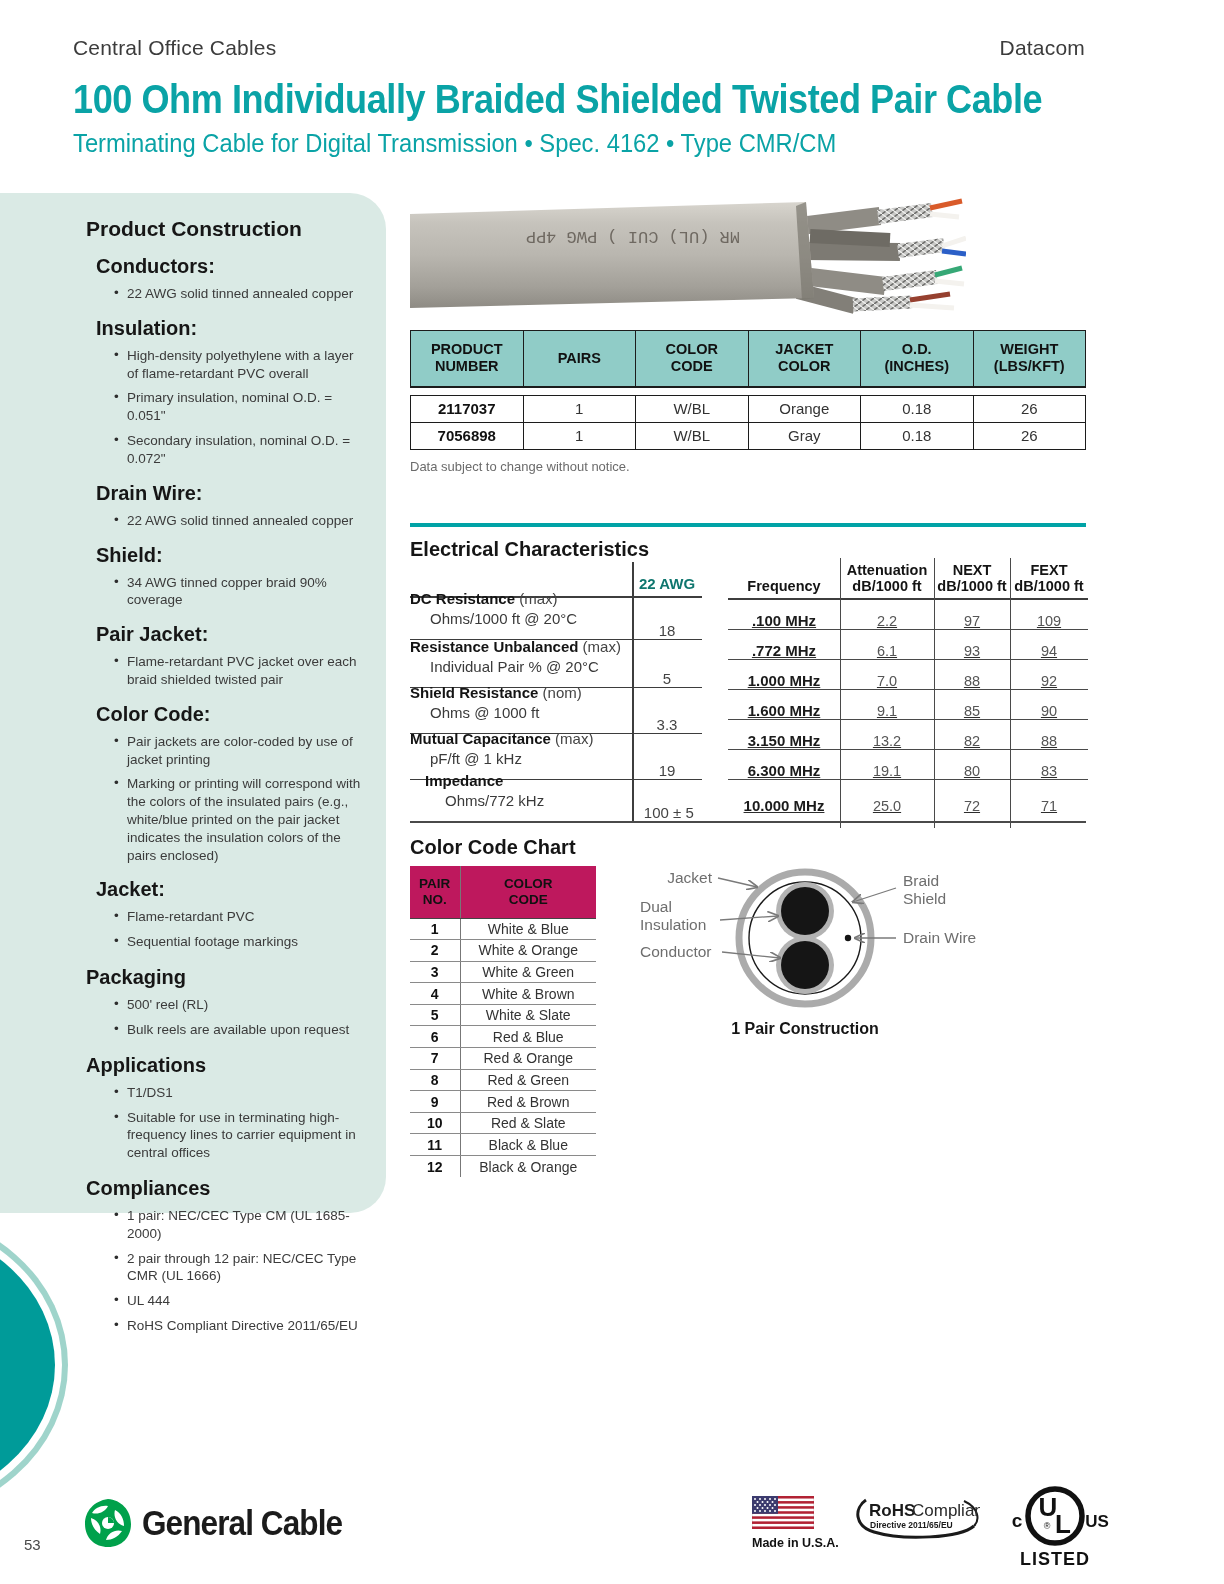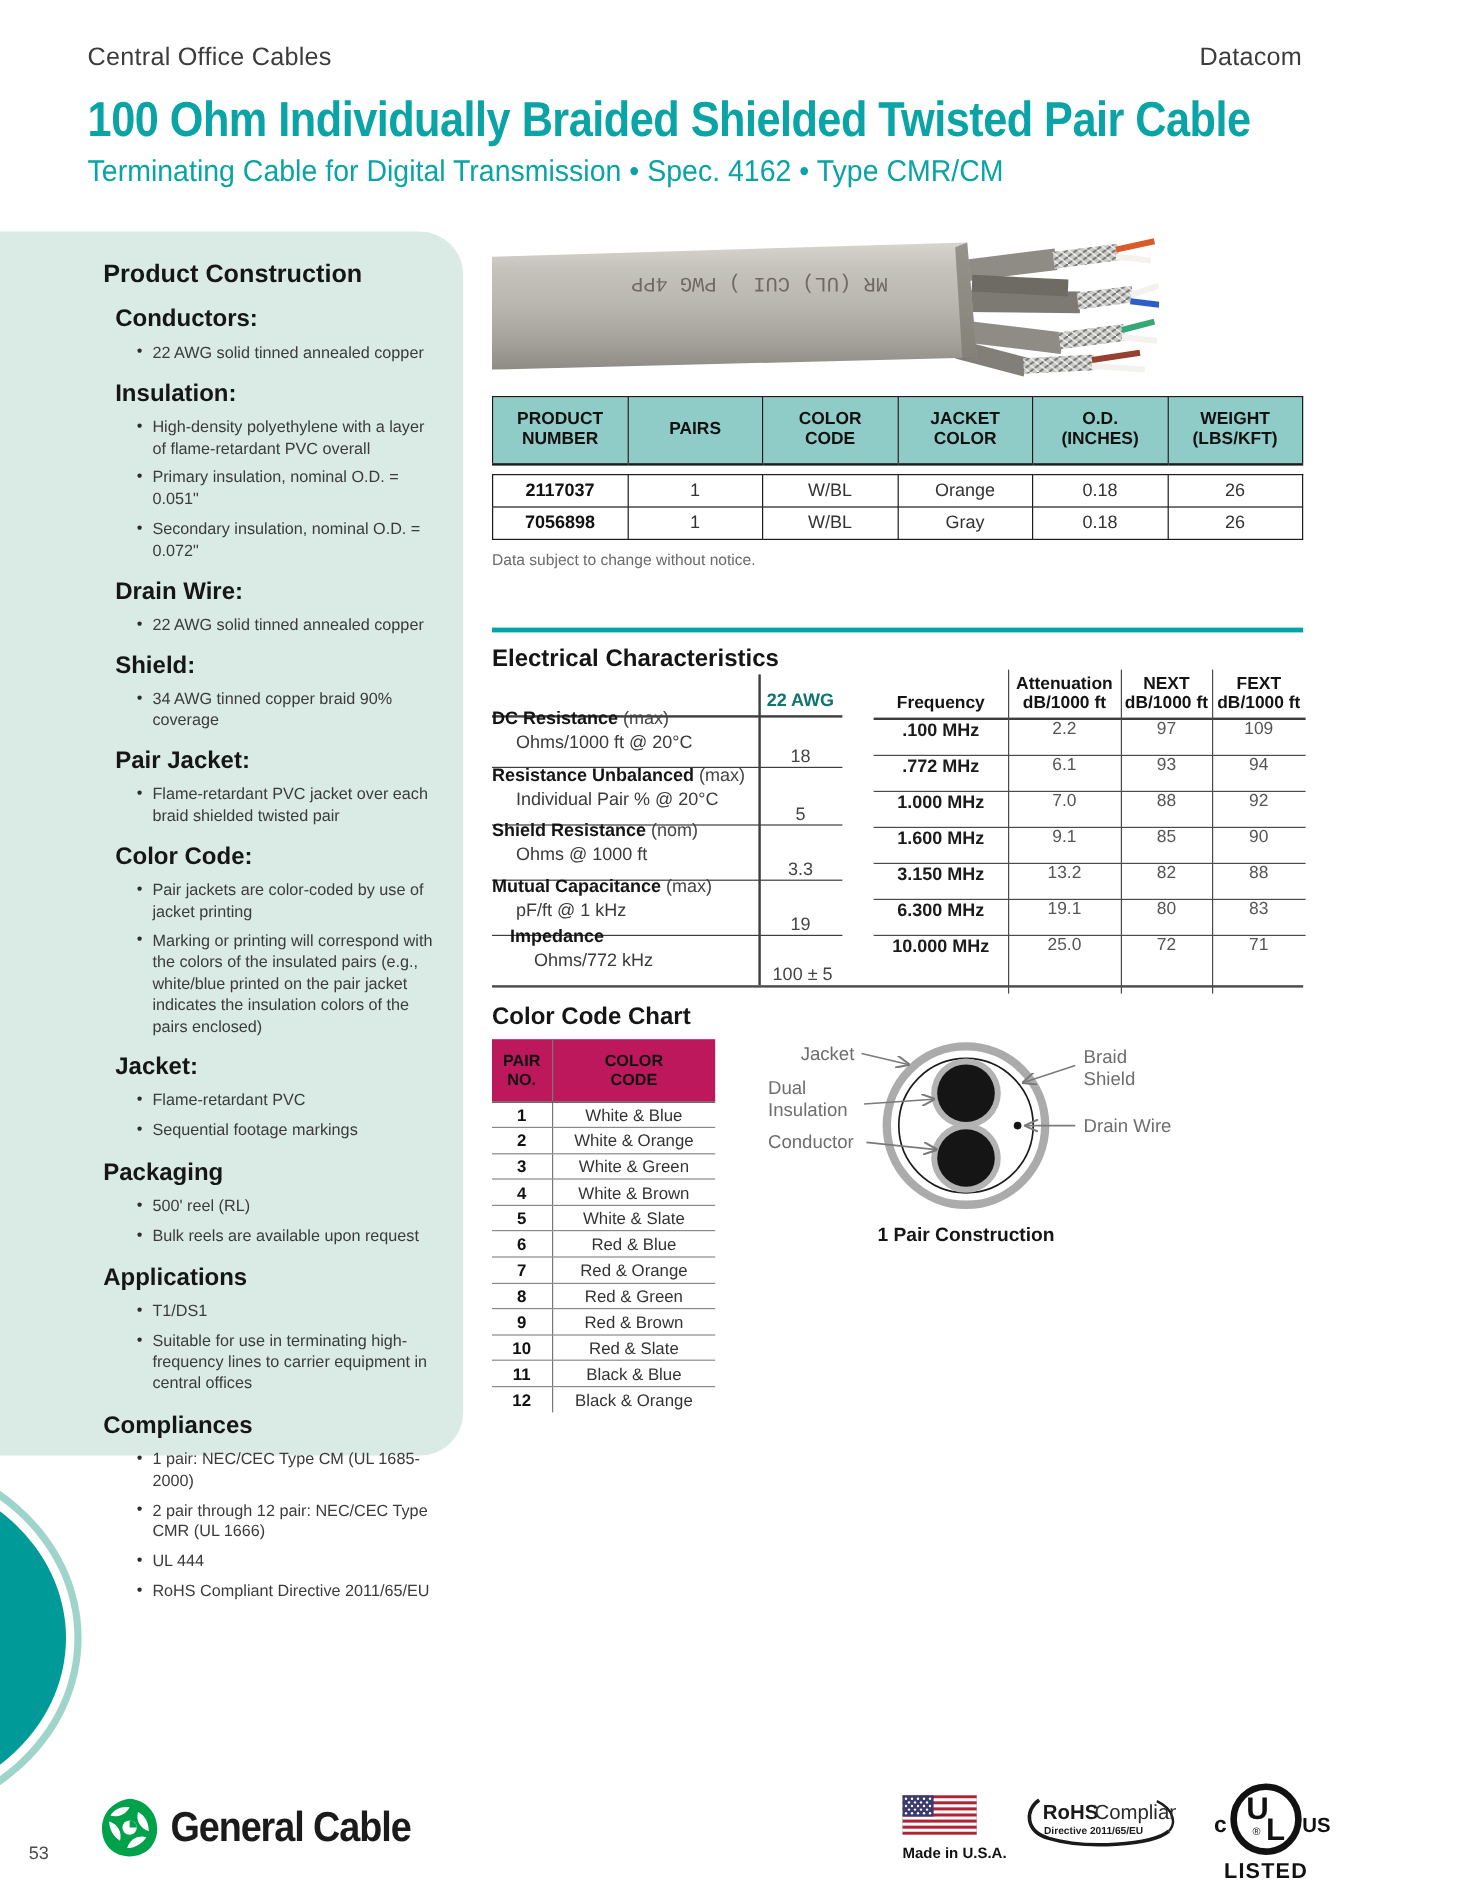--- a/index.html
+++ b/index.html
@@ -62,21 +62,21 @@
   .etable .val { width:70px; text-align:center; font-size:15px; color:#444; padding-top:5px; }
   .long-rule { position:absolute; left:410px; top:821px; width:676px; height:1.6px; background:#4a4a4a; }
 
   
   .ftable { position:absolute; left:728px; top:558px; width:360px; padding-bottom:14px; }
   .fline { position:absolute; top:0; bottom:0; width:1.3px; background:#4a4a4a; }
   .frow { display:flex; }
   .fhead { height:42px; border-bottom:2px solid #3d3d3d; }
   .fhead .fc { display:flex; flex-direction:column; justify-content:flex-end; align-items:center;
        font-weight:bold; font-size:14.5px; color:#141414; line-height:1.15; padding-bottom:3px; }
-  .fdata { height:30px; border-bottom:1.4px solid #4a4a4a; align-items:flex-start; }
+  .fdata { height:30px; border-bottom:1.4px solid #4a4a4a; align-items:flex-end;text-decoration:underline; }
   .fdata:last-of-type { border-bottom:none; height:34px; }
   .fc { text-align:center; }
   .fc0 { width:112px; } .fc1 { width:94px; } .fc2 { width:76px; } .fc3 { width:78px; }
   .fdata .fc0 { font-weight:bold; color:#1b1b1b; font-size:15px; }
   .fdata .fc1, .fdata .fc2, .fdata .fc3 { color:#555; font-size:14.5px; }
 
   
   .ctable { position:absolute; left:410px; top:866px; width:186px; }
   .ctable table { width:100%; border-collapse:collapse; table-layout:fixed; }
   .ctable .ch td { background:#be185d; height:52px; text-align:center; vertical-align:middle;

